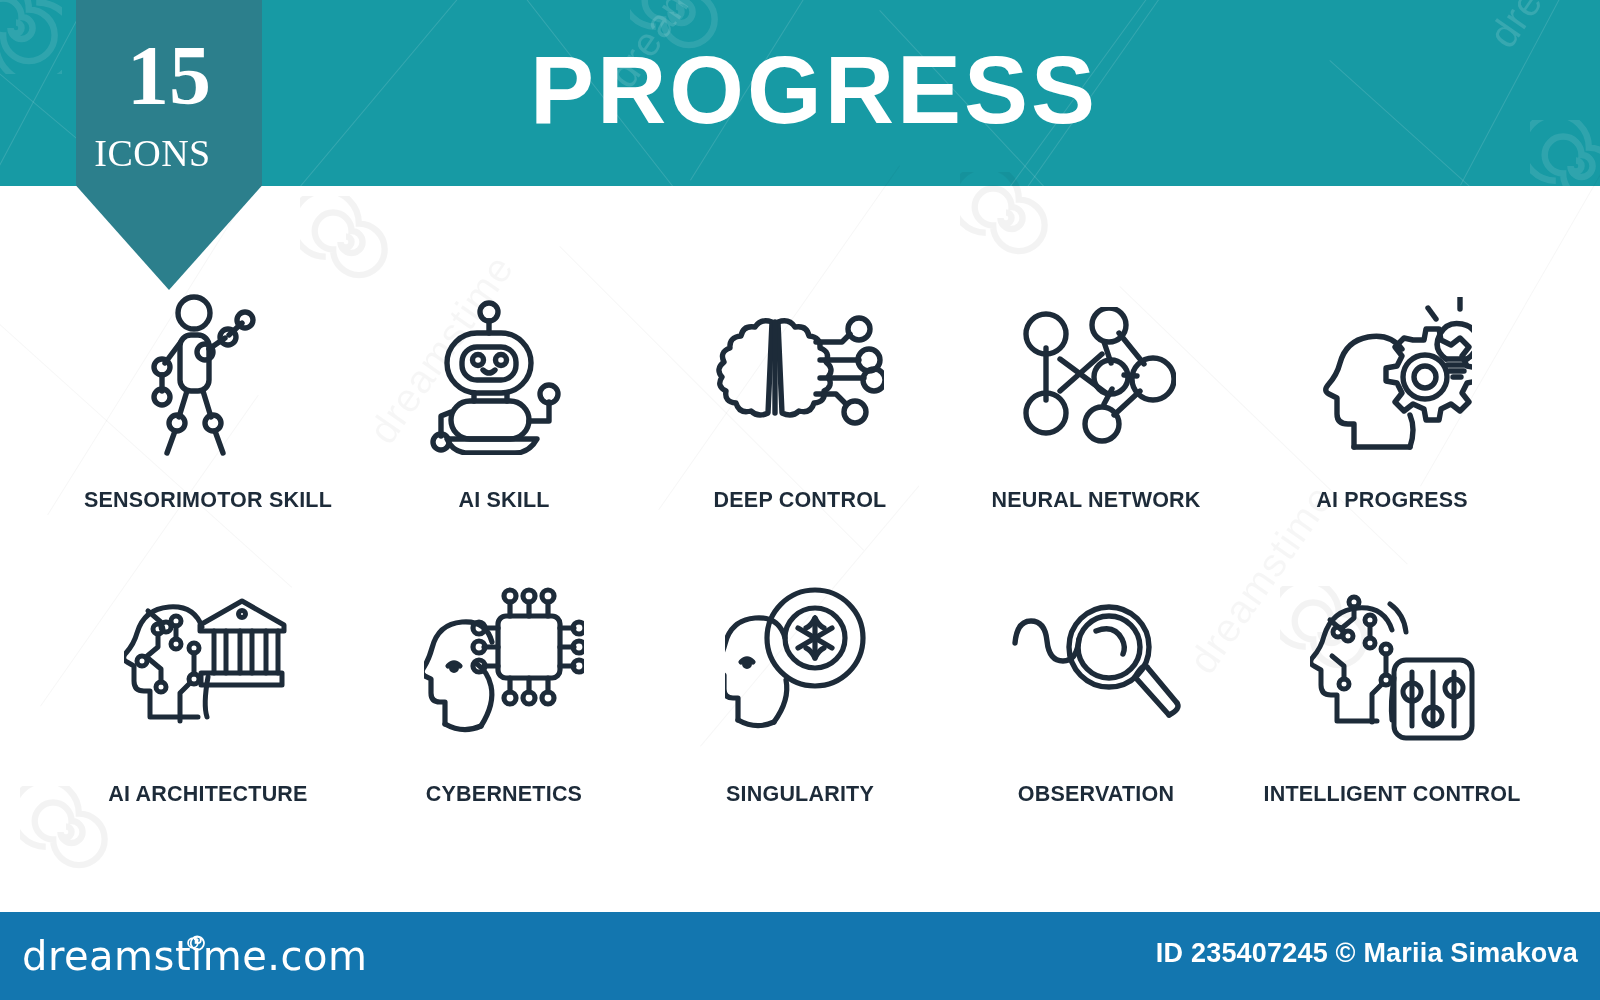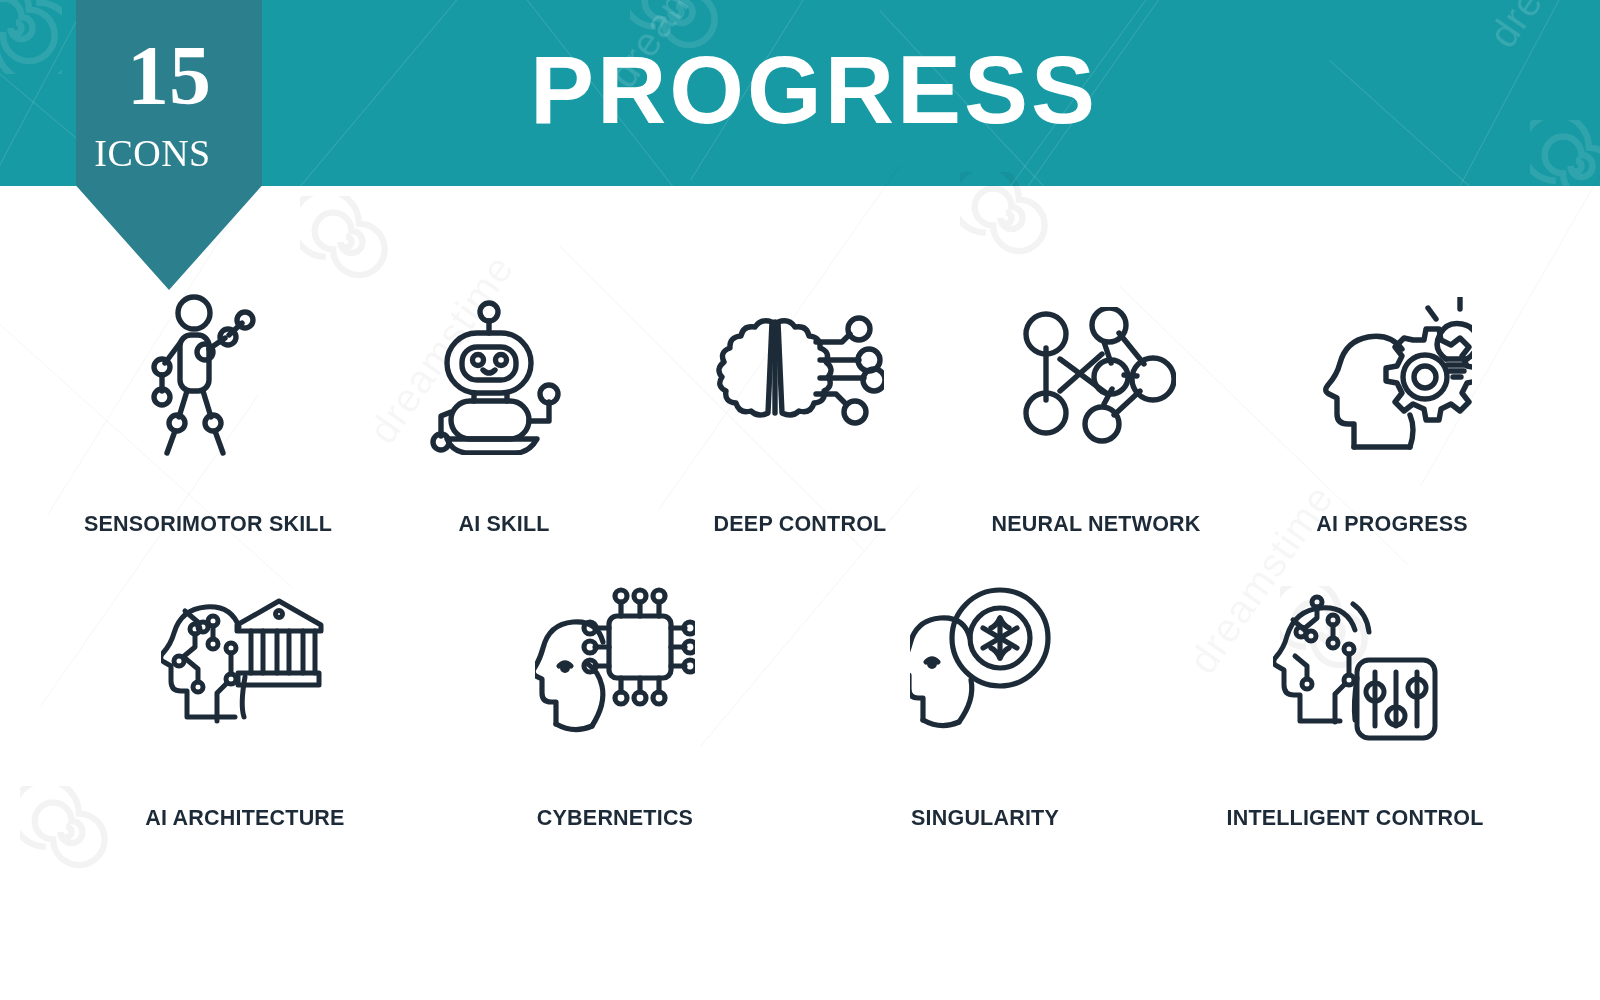--- a/index.html
+++ b/index.html
@@ -151,21 +151,20 @@
   }
   #row-1 { top: 96px; }
   #row-2 { top: 380px; }
 
   .icon-cell {
     flex: 1 1 0;
     position: relative;
     display: flex;
     flex-direction: column;
     align-items: center;
-    gap: 24px;
   }
   .icon-art {
     width: 180px;
     height: 170px;
     display: flex;
     align-items: center;
     justify-content: center;
   }
   .icon-art svg {
     display: block;
@@ -508,20 +507,38 @@
             <path d="M90 36 L90 76"></path>
             <path d="M73 46 L107 66"></path>
             <path d="M73 66 L107 46"></path>
             <path d="M90 36 q-4 8 -9 10 M90 36 q4 8 9 10"></path>
             <path d="M90 76 q-4 -8 -9 -10 M90 76 q4 -8 9 -10"></path>
           </svg>
         </div>
         <div class="icon-label">SINGULARITY</div>
       </div>
 
+      <div class="icon-cell">
+        <div class="icon-art">
+          <svg width="170" height="140" viewBox="0 0 170 140" fill="none" stroke="#1D2B39" stroke-width="5.4" stroke-linecap="round" stroke-linejoin="round">
+
+            <path d="M4 52 q2 -22 16 -22 q14 0 16 20 q2 20 16 20 q14 0 16 -22"></path>
+
+            <circle cx="98" cy="56" r="40"></circle>
+            <circle cx="98" cy="56" r="31"></circle>
+            <path d="M85 40 q18 -7 26 8 q4 8 1 15"></path>
+
+            <path d="M124 86 L158 124"></path>
+            <path d="M136 76 L166 112"></path>
+            <path d="M124 86 q8 -14 12 -10"></path>
+            <path d="M158 124 q12 -6 8 -12"></path>
+          </svg>
+        </div>
+        <div class="icon-label">OBSERVATION</div>
+      </div>
 
       <div class="icon-cell">
         <div class="icon-art">
           <svg width="165" height="162" viewBox="0 0 165 162" fill="none" stroke="#1D2B39" stroke-width="5" stroke-linecap="round" stroke-linejoin="round">
 
             <path d="M82 50 q-8 -24 -34 -22 q-26 2 -34 28 q-3 12 -11 21 q-5 6 1 9 l7 4 l0 15 q0 10 10 10 l6 0 l0 26 l40 0"></path>
             <path d="M84 98 q-4 26 -2 42"></path>
 
             <circle cx="44" cy="22" r="5"></circle>
             <path d="M44 27 L44 38 L32 48"></path>
@@ -544,14 +561,23 @@
             <circle cx="102" cy="112" r="9"></circle>
             <circle cx="123" cy="136" r="9"></circle>
             <circle cx="144" cy="108" r="9"></circle>
           </svg>
         </div>
         <div class="icon-label">INTELLIGENT CONTROL</div>
       </div>
     </div>
   </div>
 
+  <div id="footer-band">
+    <div id="footer-logo">
+      <span id="footer-logo-text">dreamstime.com</span>
+      <svg id="footer-logo-spiral" viewBox="0 0 100 100">
+        <path d="M50 56 a6 6 0 1 0 -6 -6 a14 14 0 1 1 14 14 a22 22 0 1 1 -22 -22 a30 30 0 1 1 -2 2" fill="none" stroke="#ffffff" stroke-width="8" stroke-linecap="round"></path>
+      </svg>
+    </div>
+    <div id="footer-credit">ID 235407245 © Mariia Simakova</div>
+  </div>
 
 </div>
 
 </body></html>

